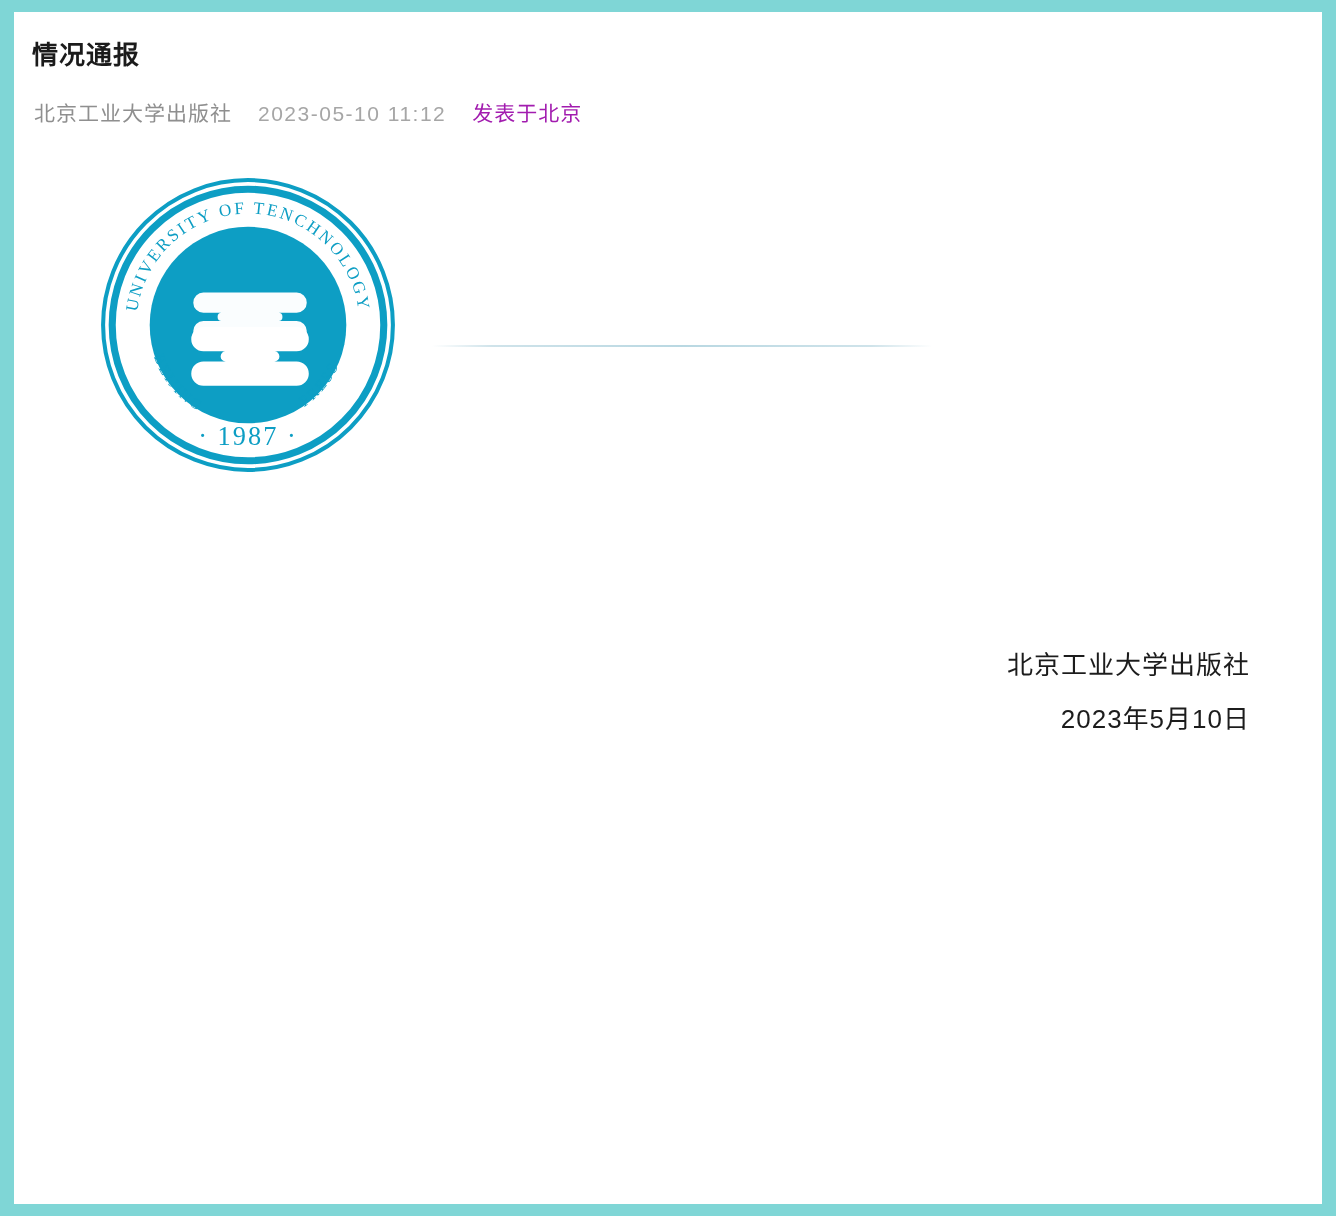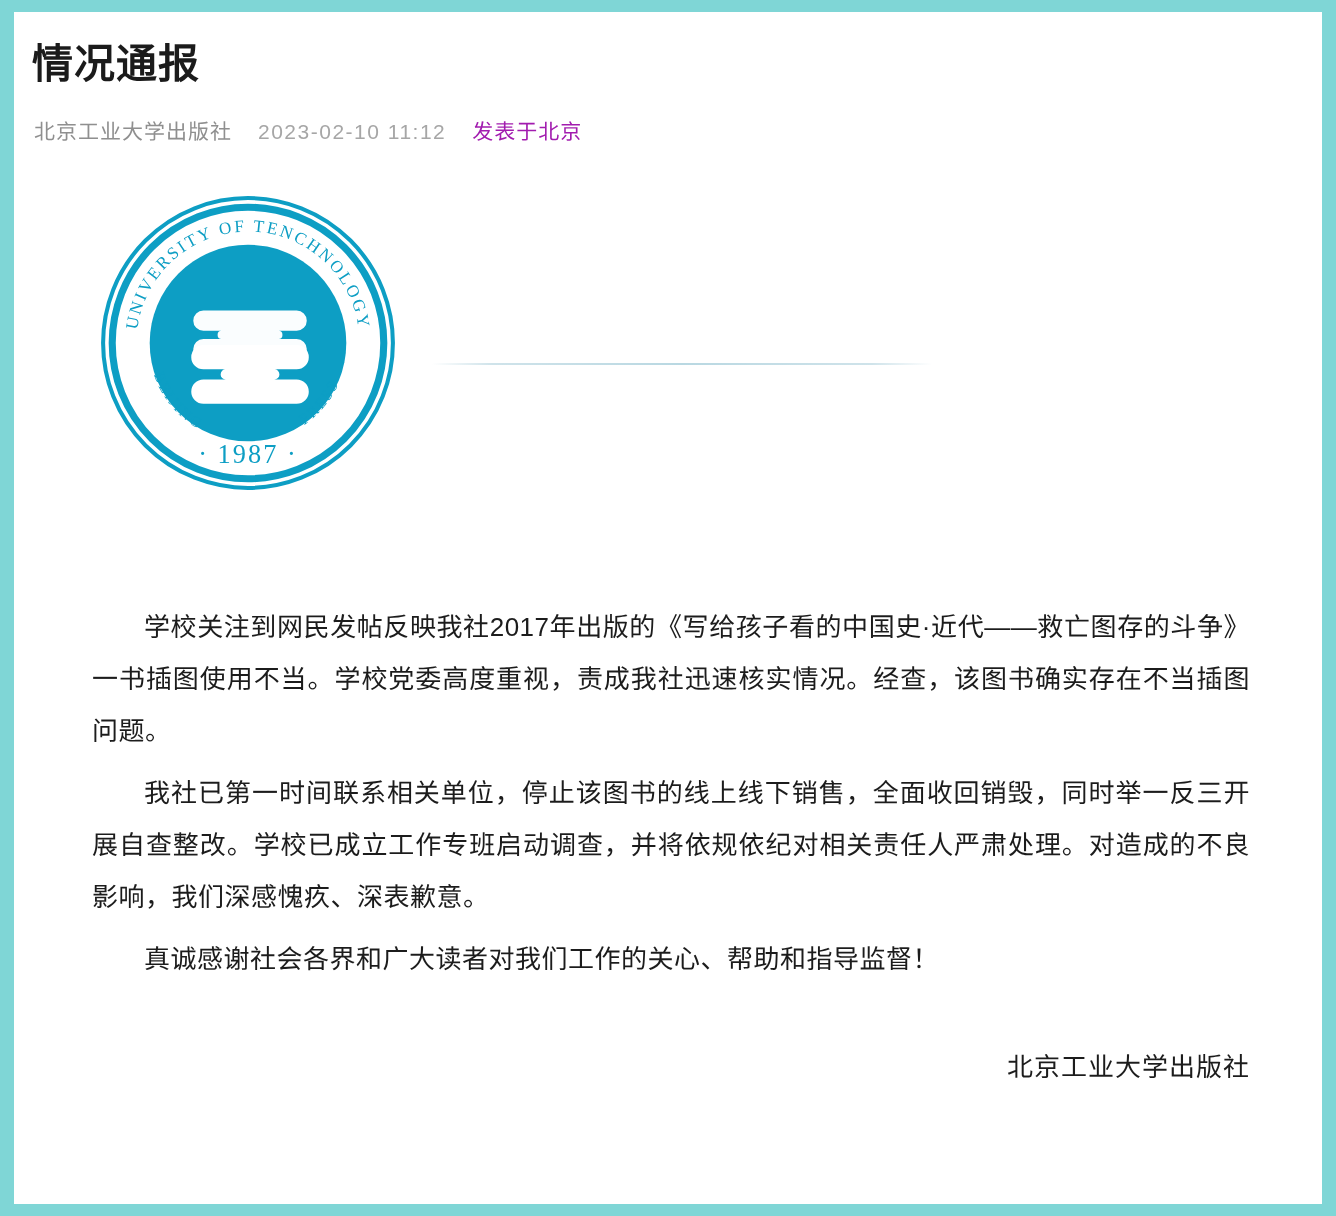--- a/index.html
+++ b/index.html
@@ -48,21 +48,21 @@
     bottom: 12px;
     background: #ffffff;
     padding: 0;
     box-sizing: border-box;
   }
 
   .header {
     padding: 28px 0 0 18px;
   }
   .title {
-    font-size: 41px;
+    font-size: 26px;
     font-weight: bold;
     color: #1b1b1b;
     letter-spacing: 1px;
     margin: 0 0 26px 0;
     line-height: 1.2;
   }
   .meta {
     display: flex;
     align-items: baseline;
     gap: 26px;
@@ -128,21 +128,21 @@
   <div class="frame-right"></div>
   <div class="frame-top"></div>
   <div class="frame-bottom"></div>
 
   <div class="content">
 
     <div class="header">
       <h1 class="title">情况通报</h1>
       <div class="meta">
         <span class="account">北京工业大学出版社</span>
-        <span class="date">2023-02-10 11:12</span>
+        <span class="date">2023-05-10 11:12</span>
         <span class="place">发表于北京</span>
       </div>
     </div>
 
     <div class="letterhead">
       <div class="seal">
         <svg viewBox="0 0 300 300" width="304" height="304" aria-hidden="true">
           <defs>
             <path id="arcTop" d="M 40,150 A 110,110 0 0 1 260,150" fill="none"></path>
             <path id="arcBottom" d="M 52,150 A 98,98 0 0 0 248,150" fill="none"></path>
@@ -164,24 +164,20 @@
           <text x="150" y="268" text-anchor="middle" font-family="&quot;Liberation Serif&quot;, serif" font-size="26" fill="#0d9ec4" letter-spacing="2">· 1987 ·</text>
           <g fill="#ffffff">
             <path d="M 106,118 h 92 a 10,10 0 0 1 0,20 h -74 a 4,4 0 0 0 0,8 h 74 a 10,10 0 0 1 0,20 h -92 a 10,10 0 0 1 0,-20 h 74 a 4,4 0 0 0 0,-8 h -74 a 10,10 0 0 1 0,-20 z" opacity="0.98"></path>
             <path d="M 106,152 h 92 a 12,12 0 0 1 0,24 h -70 a 5,5 0 0 0 0,10 h 70 a 12,12 0 0 1 0,24 h -92 a 12,12 0 0 1 0,-24 h 70 a 5,5 0 0 0 0,-10 h -70 a 12,12 0 0 1 0,-24 z"></path>
           </g>
         </svg>
       </div>
       <div class="rule"></div>
     </div>
 
-    <div class="body-text">
-      <p>学校关注到网民发帖反映我社2017年出版的《写给孩子看的中国史·近代——救亡图存的斗争》一书插图使用不当。学校党委高度重视，责成我社迅速核实情况。经查，该图书确实存在不当插图问题。</p>
-      <p>我社已第一时间联系相关单位，停止该图书的线上线下销售，全面收回销毁，同时举一反三开展自查整改。学校已成立工作专班启动调查，并将依规依纪对相关责任人严肃处理。对造成的不良影响，我们深感愧疚、深表歉意。</p>
-      <p>真诚感谢社会各界和广大读者对我们工作的关心、帮助和指导监督！</p>
-    </div>
 
     <div class="signature">
       <div>北京工业大学出版社</div>
+      <div>2023年5月10日</div>
     </div>
 
   </div>
 </div>
 
 </body></html>

